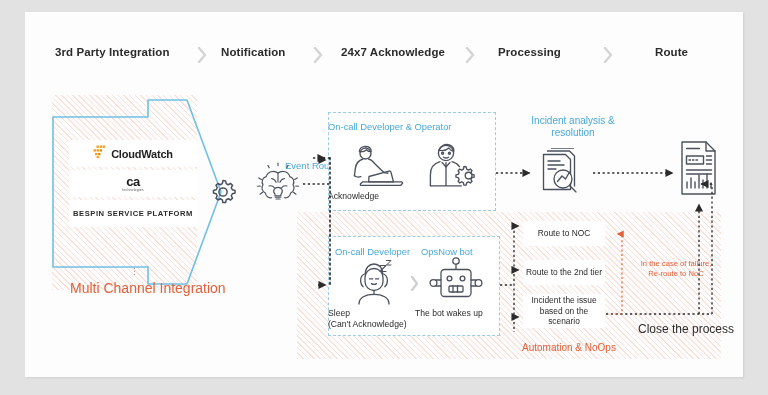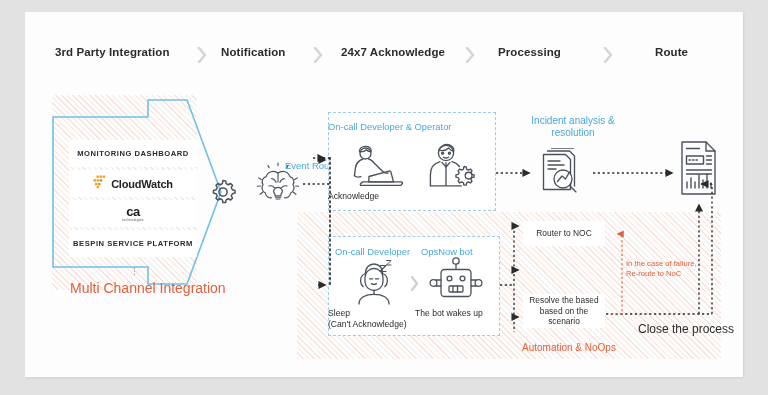--- a/index.html
+++ b/index.html
@@ -91,20 +91,21 @@
     position:absolute;background:#ffffff;display:flex;align-items:center;
     justify-content:center;text-align:center;font-size:8.4px;color:#2b2b2b;
     line-height:10.5px;
   }
   .pbox1{left:498px;top:209px;width:82px;height:25px;}
   .pbox2{left:498px;top:248px;width:82px;height:25px;}
   .pbox3{left:498px;top:282px;width:82px;height:34px;}
   .fail-note{
     position:absolute;left:601px;top:247px;width:100px;font-size:7.6px;color:#e2603b;
     line-height:10px;
+    text-align:center;
   }
   .close-proc{
     position:absolute;left:613px;top:310px;font-size:12px;color:#2b2b2b;white-space:nowrap;
   }
   .label-auto{
     position:absolute;left:497px;top:330px;font-size:10px;color:#e2603b;white-space:nowrap;
   }
 
   svg.ov{position:absolute;left:0;top:0;width:718px;height:365px;pointer-events:none;}
 </style>
@@ -145,23 +146,20 @@
     </div>
   </div>
 
   <div class="funnel">
     <svg viewBox="0 0 175 190" width="175" height="190">
       <path d="M3 20 L98 20 L98 3 L137 3 L171 95 L137 187 L98 187 L98 170 L3 170 Z" fill="none" stroke="#6fc0e6" stroke-width="1.6" stroke-linejoin="round"></path>
     </svg>
   </div>
 
   <div class="mon-stack">
-    <div class="mon-box">
-      <span class="mon-title">MONITORING DASHBOARD</span>
-    </div>
     <div class="mon-box">
       <span class="cw-wrap">
         <span>
           <svg width="15" height="14" viewBox="0 0 15 14">
             <rect x="3.5" y="0.5" width="2.4" height="2.4" fill="#f2a01e"></rect>
             <rect x="6.6" y="0.5" width="2.4" height="2.4" fill="#f2a01e"></rect>
             <rect x="9.7" y="0.5" width="2.4" height="2.4" fill="#f2a01e"></rect>
             <rect x="0.5" y="4.2" width="2.4" height="2.4" fill="#f2a01e"></rect>
             <rect x="3.6" y="4.2" width="2.4" height="2.4" fill="#f2a01e"></rect>
             <rect x="6.7" y="4.2" width="2.4" height="2.4" fill="#d98e12"></rect>
@@ -327,24 +325,27 @@
     </svg>
   </div>
 
   <div class="cap" style="left:303px;top:296px;width:86px;">
     <span>Sleep</span><br>
     <span>(Can't Acknowledge)</span>
   </div>
   <div class="cap" style="left:390px;top:296px;width:80px;">The bot wakes up</div>
 
   <div class="pbox pbox1">
-    <span>Router to NOC</span>
+    <span>Route to NOC</span>
+  </div>
+  <div class="pbox pbox2">
+    <span>Route to the 2nd tier</span>
   </div>
   <div class="pbox pbox3">
-    <span>Resolve the based based on  the scenario</span>
+    <span>Incident the issue based on  the scenario</span>
   </div>
 
   <div class="fail-note">
     <span>In the case of failure,</span><br>
     <span>Re-route to NoC</span>
   </div>
   <div class="close-proc">Close the process</div>
   <div class="label-auto">Automation &amp; NoOps</div>
 
   <svg class="ov" viewBox="0 0 718 365">

